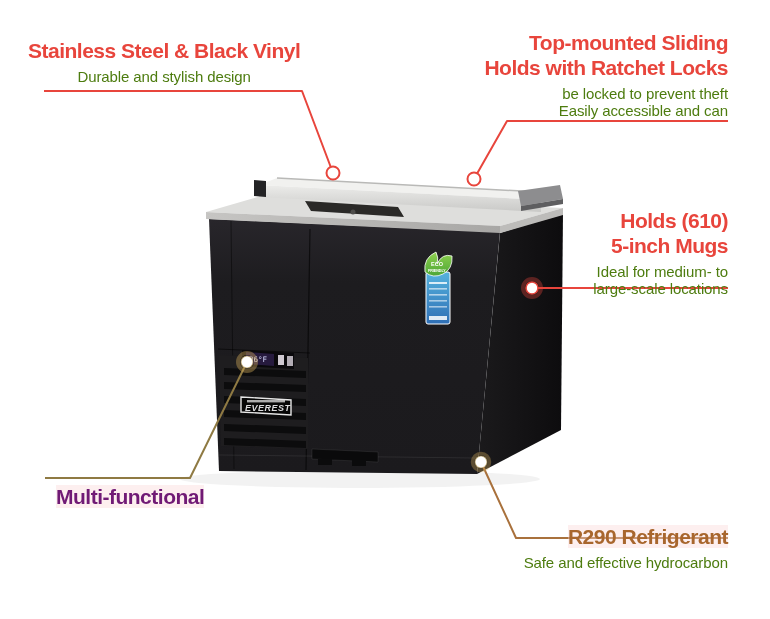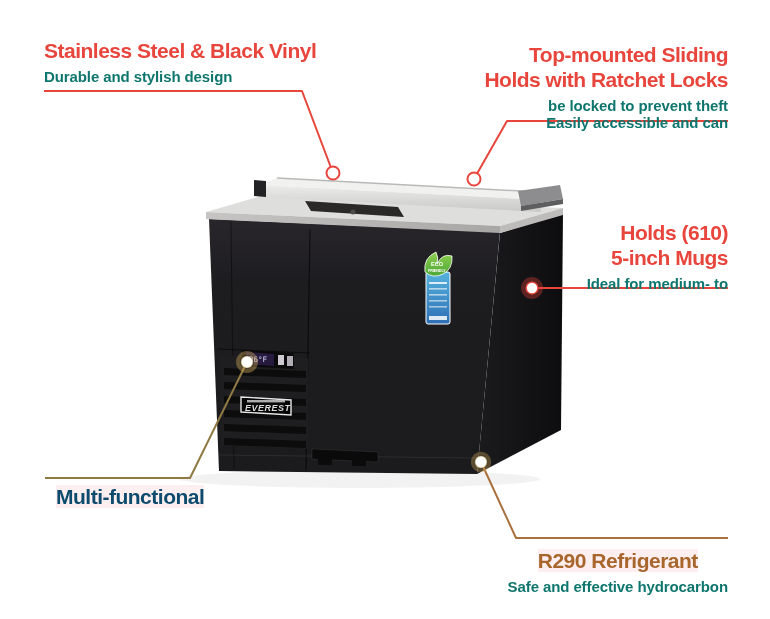--- a/index.html
+++ b/index.html
@@ -7,25 +7,25 @@
     position:relative;width:770px;height:619px;background:#ffffff;overflow:hidden;
     font-family:"Liberation Sans",sans-serif;
   }
   .stage svg{position:absolute;left:0;top:0;}
   .callout{position:absolute;}
   .callout .title{
     font-size:21px;font-weight:700;line-height:25px;letter-spacing:-0.5px;
     color:#e8453c;white-space:nowrap;
   }
   .callout .subtitle{
-    font-size:15px;line-height:17px;color:#0f766e;margin-top:5px;
-    letter-spacing:-0.1px;white-space:nowrap;font-weight:bold;
+    font-size:15px;line-height:17px;color:#4d7c0f;margin-top:5px;
+    letter-spacing:-0.1px;white-space:nowrap;
   }
-  .right-align{text-align:right;margin-top:12px;}
-  .title.rust{color:#0c4a6e;padding-left:12px;}
+  .right-align{text-align:right;}
+  .title.rust{color:#701a75;padding-left:12px;}
   .title.amber{color:#a8662d;}
   .tint{background:rgba(250,216,216,0.40);}
 </style>
 </head>
 <body>
 
 <div class="stage">
 
   <svg width="770" height="619" viewBox="0 0 770 619">
     <defs>
@@ -141,21 +141,21 @@
       <circle cx="474" cy="179" r="6.5" fill="#ffffff" stroke="#e8453c" stroke-width="2"></circle>
       <circle cx="532" cy="288" r="9" fill="none" stroke="rgba(232,69,60,0.35)" stroke-width="4"></circle>
       <circle cx="532" cy="288" r="6" fill="#ffffff" stroke="#e8453c" stroke-width="1.6"></circle>
       <circle cx="247" cy="362" r="9" fill="none" stroke="rgba(214,176,92,0.4)" stroke-width="4"></circle>
       <circle cx="247" cy="362" r="6" fill="#ffffff" stroke="rgba(190,160,90,0.6)" stroke-width="1.2"></circle>
       <circle cx="481" cy="462" r="8.5" fill="none" stroke="rgba(214,176,92,0.35)" stroke-width="3.5"></circle>
       <circle cx="481" cy="462" r="6" fill="#ffffff" stroke="rgba(190,160,90,0.6)" stroke-width="1.2"></circle>
     </g>
   </svg>
 
-  <div class="callout" style="left:44px;top:38px;">
+  <div class="callout" style="left:28px;top:38px;text-align:center;">
     <div class="title">Stainless Steel &amp; Black Vinyl</div>
     <div class="subtitle">Durable and stylish design</div>
   </div>
 
   <div class="callout right-align" style="right:42px;top:30px;">
     <div class="title">
       <div>Top-mounted Sliding</div>
       <div>Holds with Ratchet Locks</div>
     </div>
     <div class="subtitle">
@@ -164,27 +164,28 @@
     </div>
   </div>
 
   <div class="callout right-align" style="right:42px;top:208px;">
     <div class="title">
       <div>Holds (610)</div>
       <div>5-inch Mugs</div>
     </div>
     <div class="subtitle">
       <div>Ideal for medium- to</div>
+      <div>large-scale locations</div>
     </div>
   </div>
 
   <div class="callout" style="left:44px;top:484px;">
     <div class="title rust">
       <div><span class="tint">Multi-functional</span></div>
     </div>
   </div>
 
-  <div class="callout right-align" style="right:42px;top:536px;text-align:center;">
+  <div class="callout right-align" style="right:42px;top:524px;">
     <div class="title amber"><span class="tint">R290 Refrigerant</span></div>
     <div class="subtitle">Safe and effective hydrocarbon</div>
   </div>
 
 </div>
 
 </body></html>

